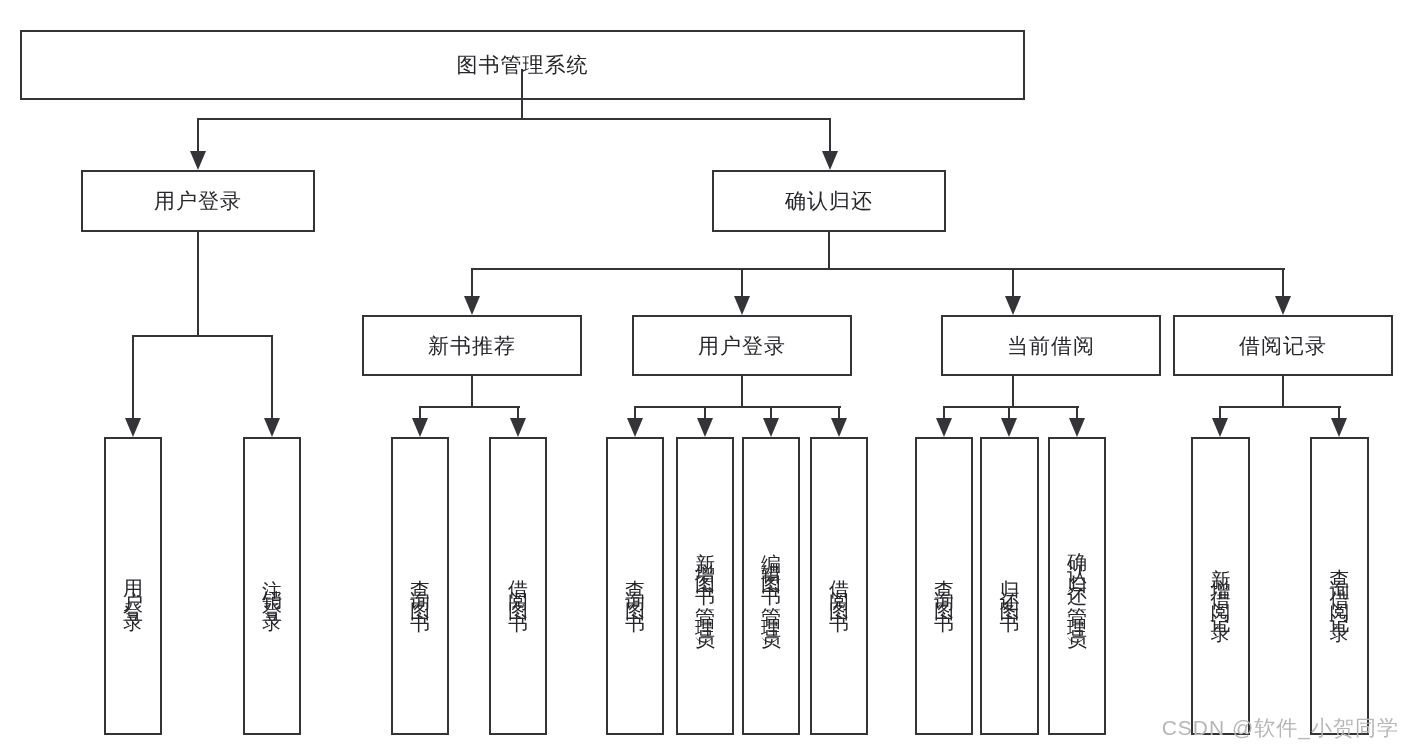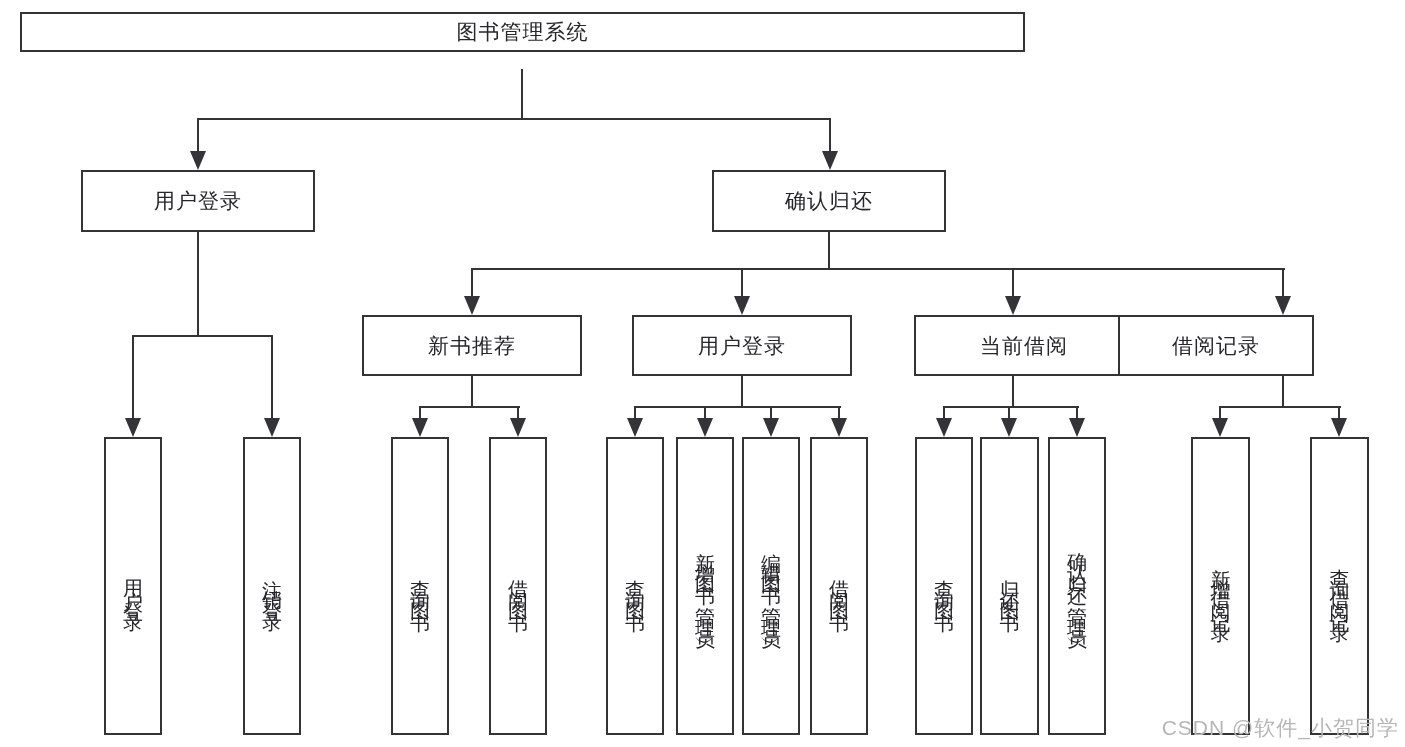--- a/index.html
+++ b/index.html
@@ -43,21 +43,21 @@
     position:absolute;
     top:714px;right:6px;
     font-size:21px;
     color:#b6b6b6;
     letter-spacing:1px;
   }
 </style>
 </head>
 <body>
 
-<div class="box hbox" style="left:20px;top:12px;width:1005px;height:40px">
+<div class="box hbox" style="left:20px;top:30px;width:1005px;height:70px">
   <span>图书管理系统</span>
 </div>
 
 <div class="vline" style="left:521px;top:69px;height:50px"></div>
 <div class="hline" style="left:197px;top:118px;width:634px"></div>
 <div class="vline" style="left:197px;top:118px;height:34px"></div>
 <div class="arrow" style="left:190px;top:151px"></div>
 <div class="vline" style="left:829px;top:118px;height:34px"></div>
 <div class="arrow" style="left:822px;top:151px"></div>
 
@@ -85,24 +85,24 @@
 <div class="arrow" style="left:1005px;top:296px"></div>
 <div class="vline" style="left:1282px;top:268px;height:30px"></div>
 <div class="arrow" style="left:1275px;top:296px"></div>
 
 <div class="box hbox" style="left:362px;top:315px;width:220px;height:61px">
   <span>新书推荐</span>
 </div>
 <div class="box hbox" style="left:632px;top:315px;width:220px;height:61px">
   <span>用户登录</span>
 </div>
-<div class="box hbox" style="left:914px;top:315px;width:220px;height:61px">
+<div class="box hbox" style="left:941px;top:315px;width:220px;height:61px">
   <span>当前借阅</span>
 </div>
-<div class="box hbox" style="left:1118px;top:315px;width:196px;height:61px">
+<div class="box hbox" style="left:1173px;top:315px;width:220px;height:61px">
   <span>借阅记录</span>
 </div>
 
 <div class="vline" style="left:471px;top:376px;height:32px"></div>
 <div class="hline" style="left:419px;top:406px;width:101px"></div>
 <div class="vline" style="left:419px;top:406px;height:14px"></div>
 <div class="arrow" style="left:412px;top:418px"></div>
 <div class="vline" style="left:517px;top:406px;height:14px"></div>
 <div class="arrow" style="left:510px;top:418px"></div>
 

